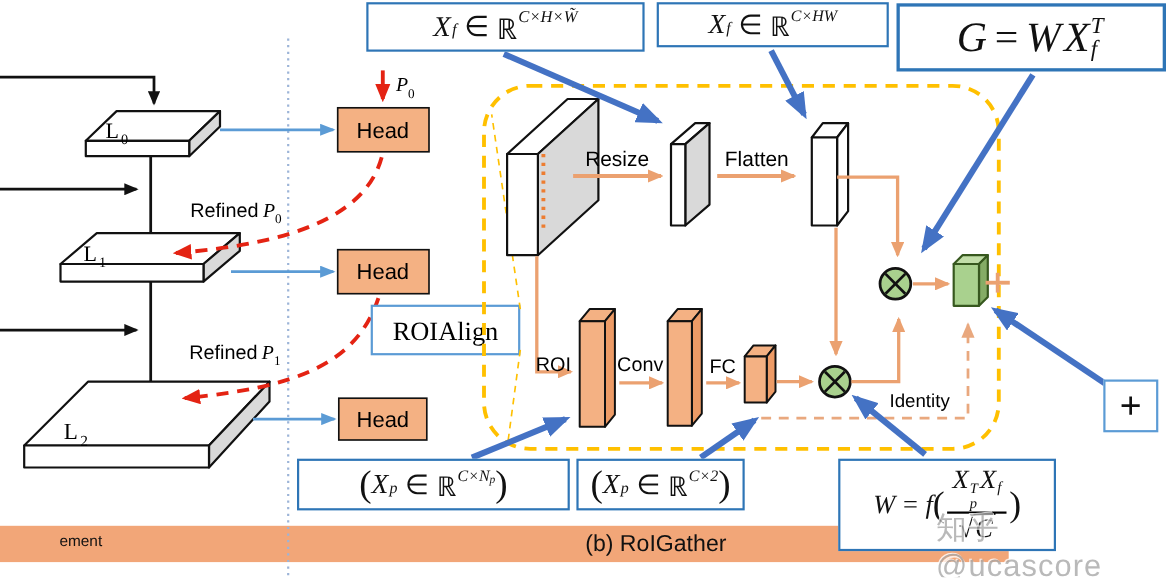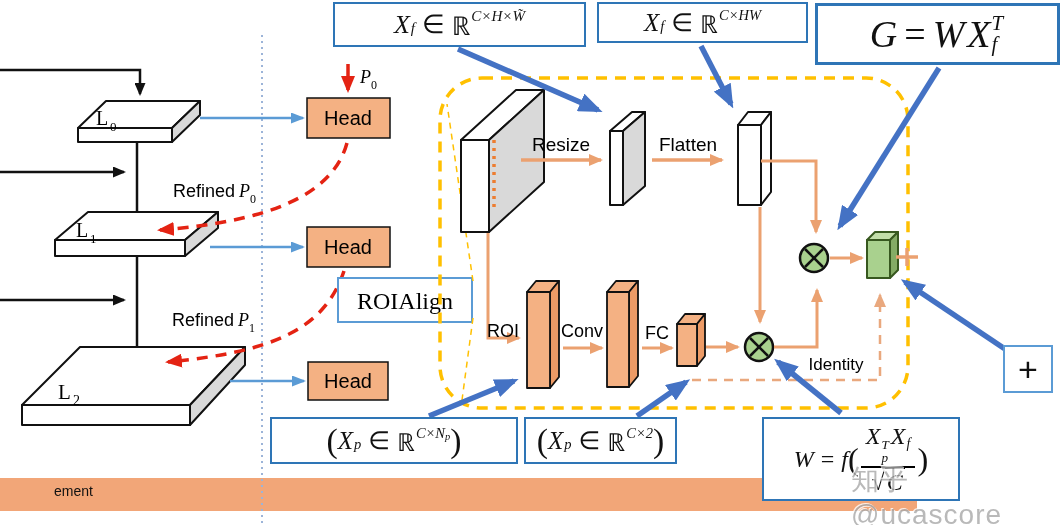--- a/index.html
+++ b/index.html
@@ -301,17 +301,18 @@
       </span>
       <span class="bigp">)</span>
   </div>
 
   <div class="fbox plusbox" style="left:1003px;top:345px;width:50px;height:48px;">
     <span>+</span>
   </div>
 
   <div class="bar">
     <span class="bar-left">ement</span>
+    <span class="bar-caption">(b) RoIGather</span>
   </div>
 
   <div class="wm">知乎 @ucascore</div>
 
 </div>
 
 </body></html>

